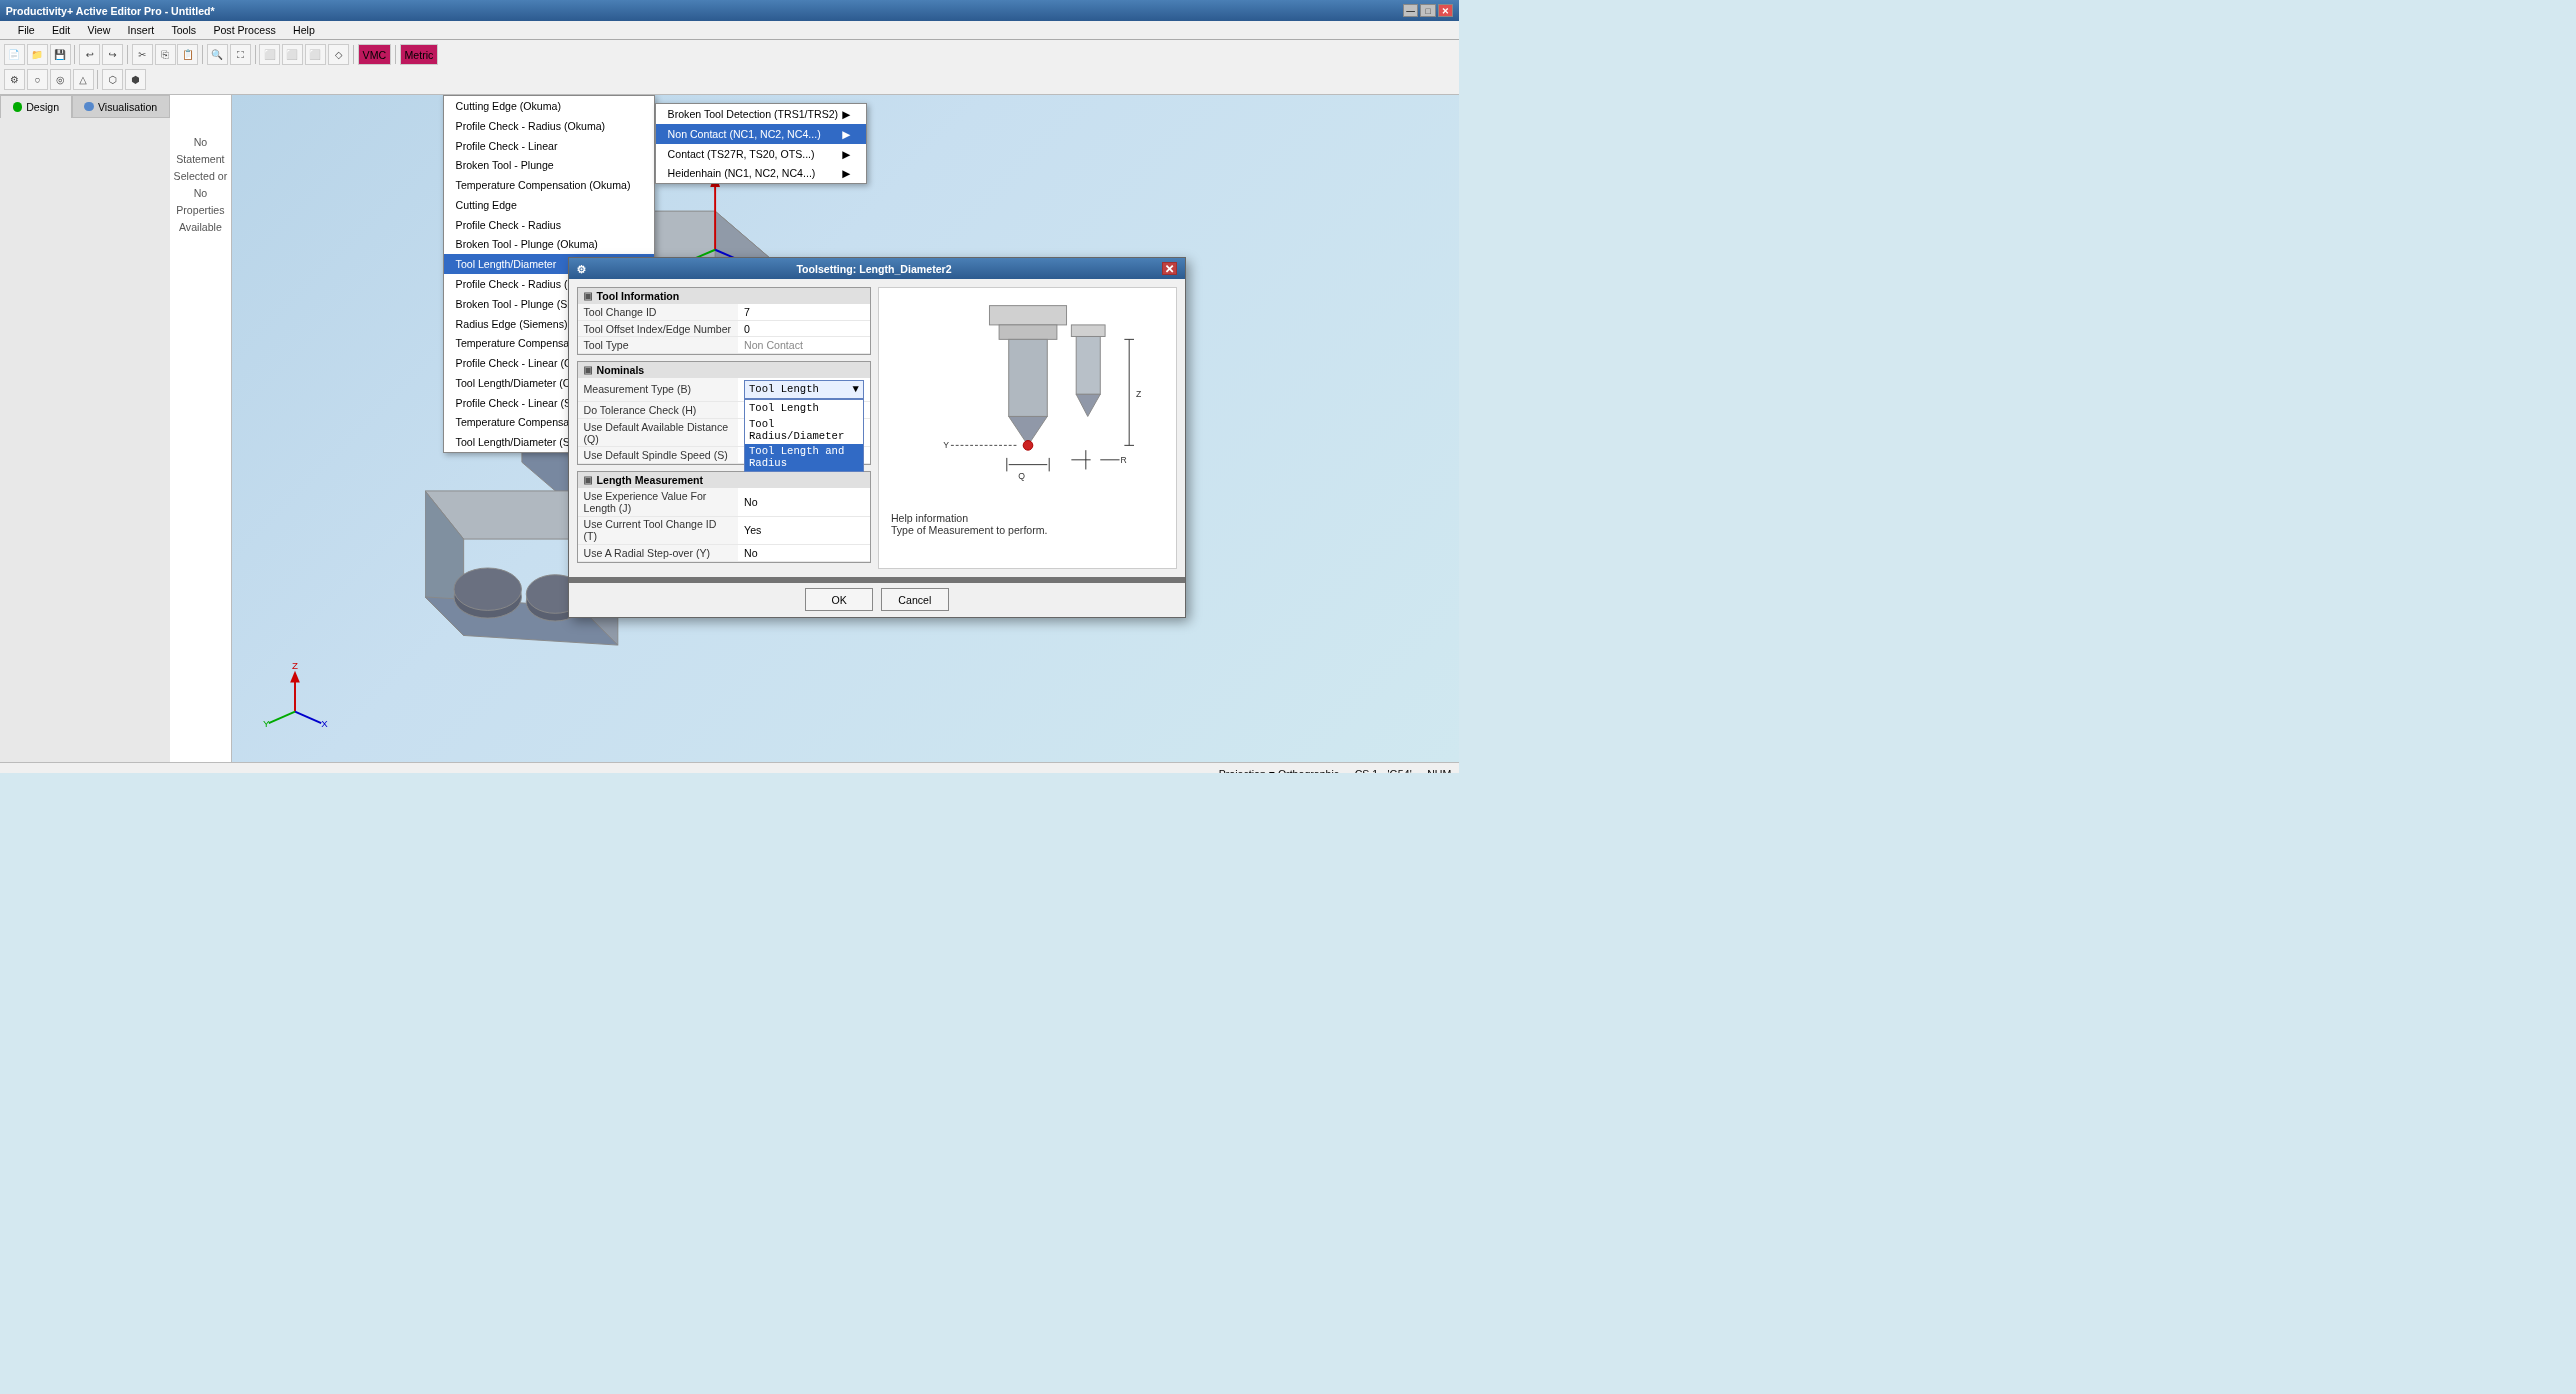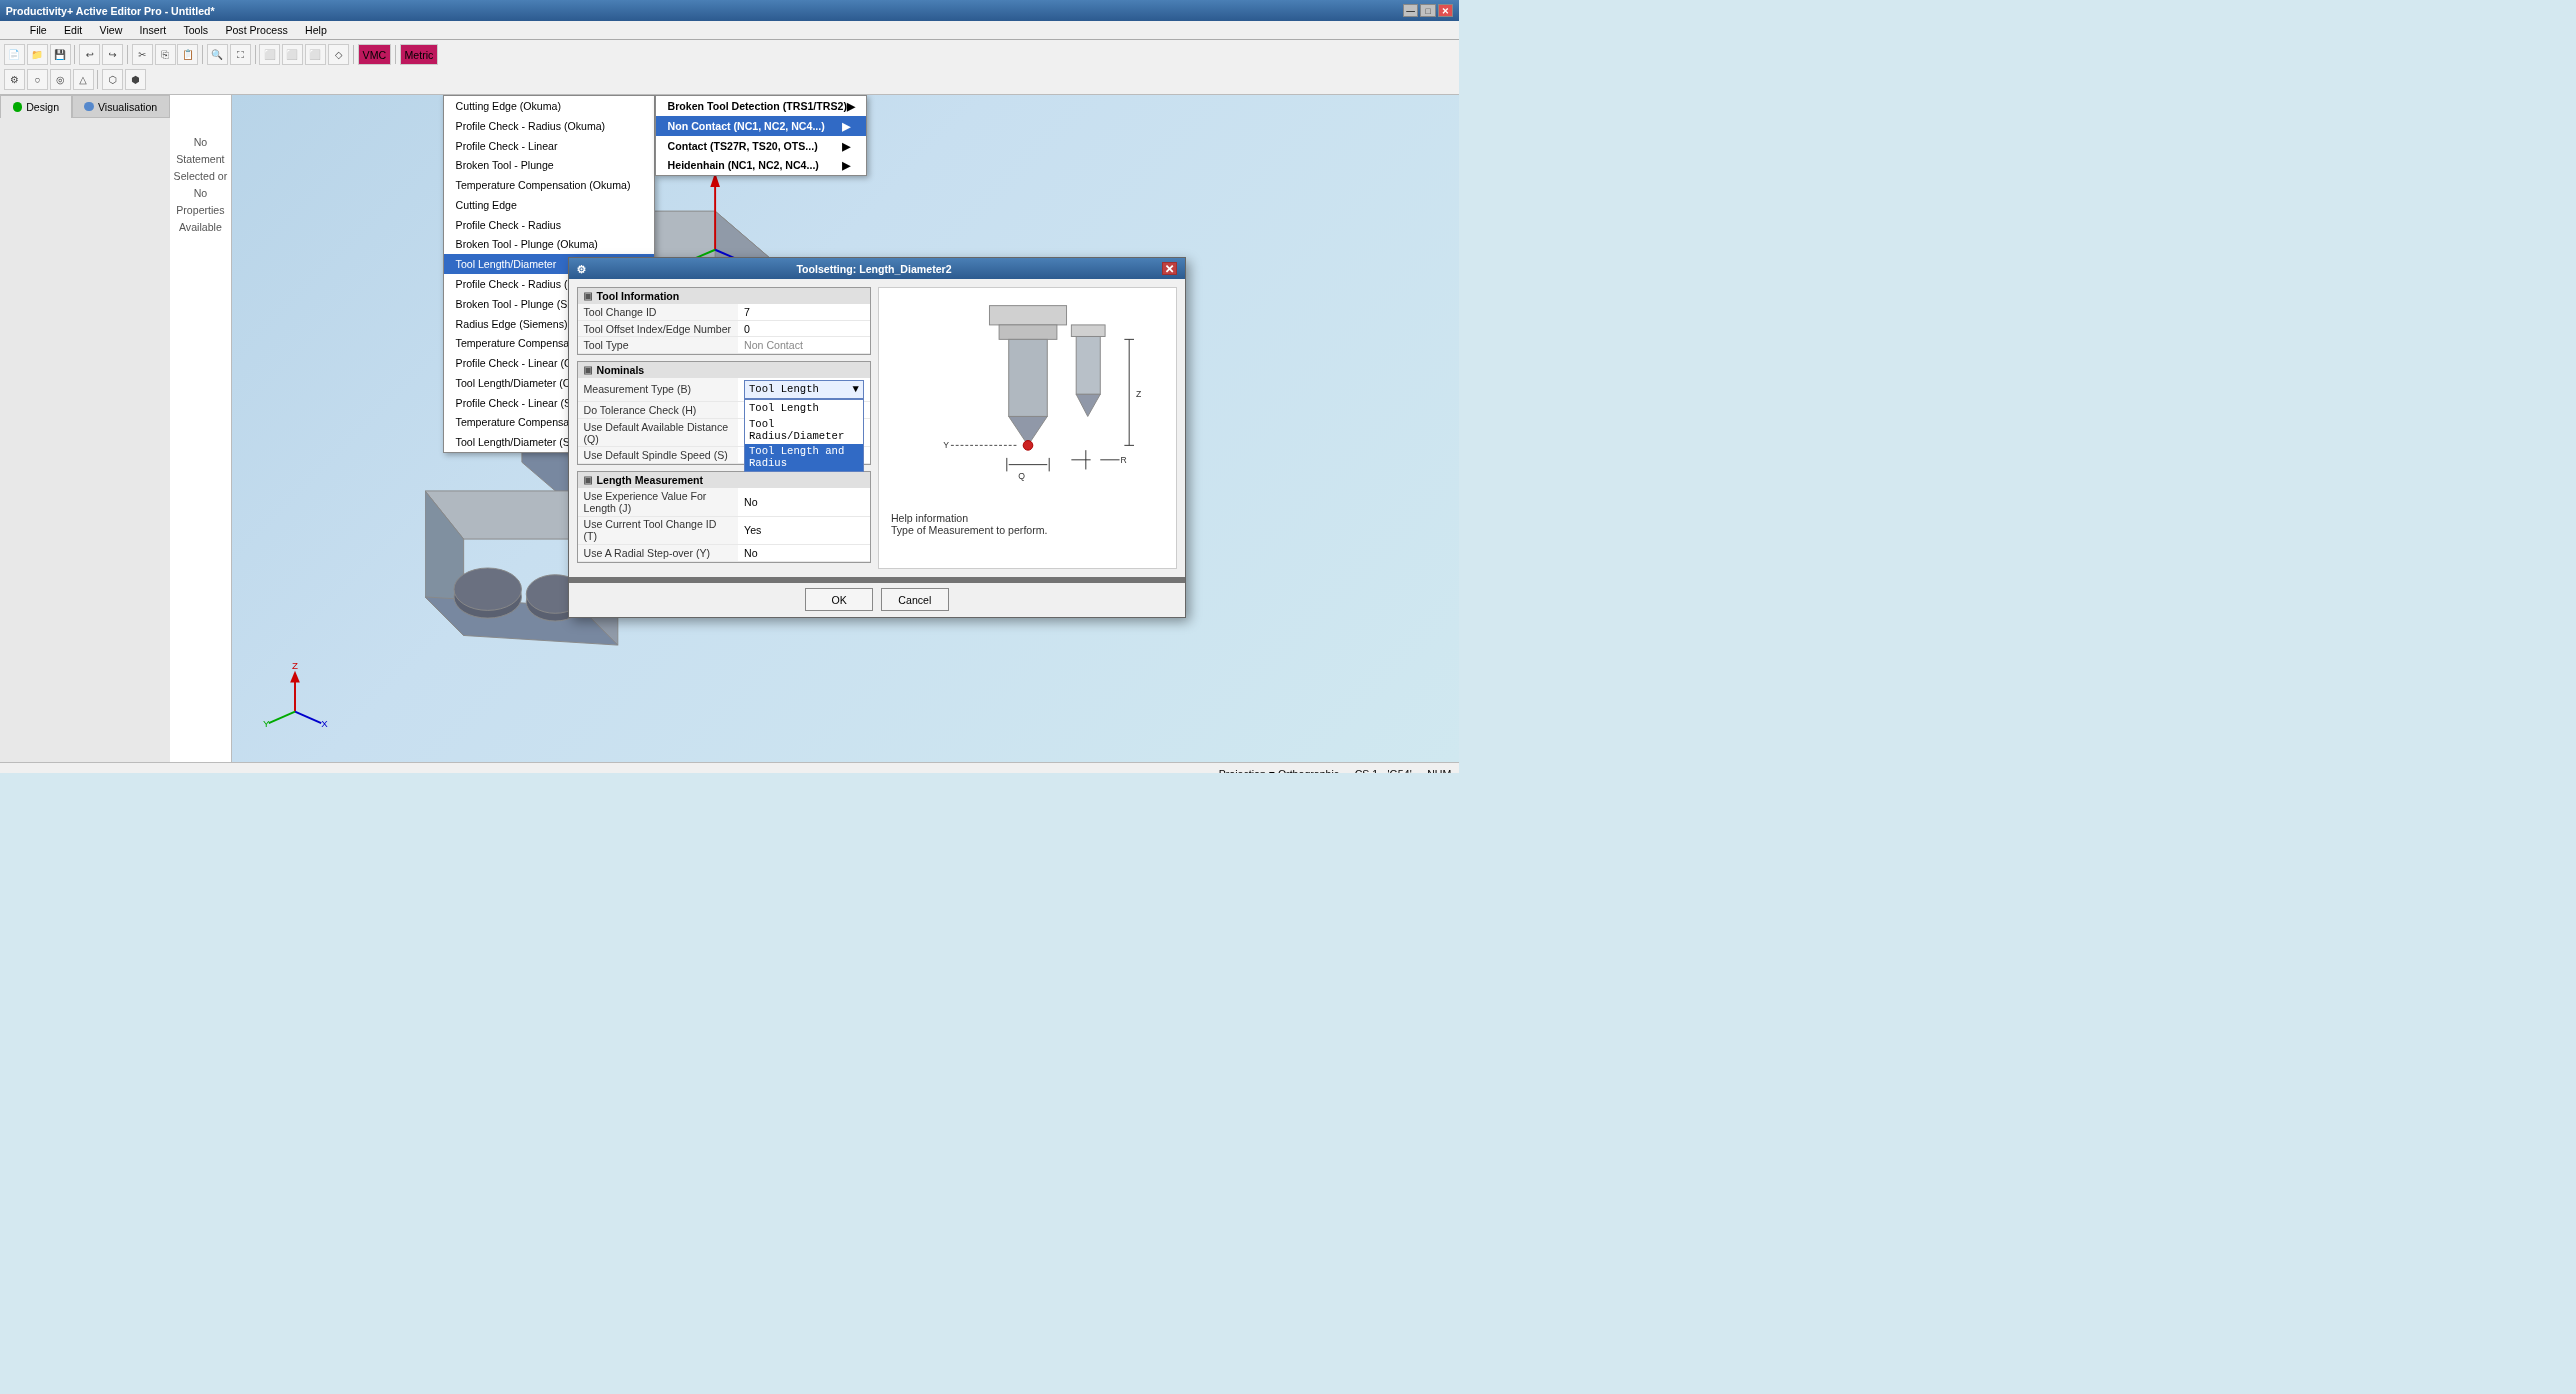--- a/index.html
+++ b/index.html
@@ -11,21 +11,21 @@
       display: flex; align-items: center; justify-content: space-between; padding: 0 5.8px;
       color: white; font-size: 10.6px; font-weight: bold;
     }
     .title-bar-controls { display: flex; gap: 1.9px; }
     .title-btn { width: 15.5px; height: 13.5px; background: #c0c0c0; border: 1px solid #888; font-size: 8.7px; display: flex; align-items: center; justify-content: center; cursor: pointer; color: #333; }
     .title-btn.close { background: #e05050; color: white; }
 
     
     .menu-bar {
       width: 100%; height: 19.3px; background: #f0f0f0; border-bottom: 1px solid #aaa;
-      display: flex; align-items: center; padding: 0 22px; gap: 1.9px;
+      display: flex; align-items: center; padding: 0 10px; gap: 1.9px;
     }
     .menu-item { padding: 1.9px 7.7px; font-size: 10.6px; cursor: pointer; }
 
     
     .toolbar-area {
       width: 100%; background: #f0f0f0; border-bottom: 1px solid #bbb; padding: 1.9px 3.9px;
     }
     .toolbar-row { display: flex; align-items: center; gap: 1.9px; height: 25px; }
     .tb-btn { width: 21px; height: 21px; background: #f5f5f5; border: 1px solid #ccc; display: flex; align-items: center; justify-content: center; cursor: pointer; font-size: 9.7px; color: #444; }
     .tb-sep { width: 1px; height: 19.3px; background: #bbb; margin: 0 1.9px; }
@@ -216,21 +216,21 @@
         <line x1="35" y1="50" x2="35" y2="15" stroke="#cc0000" stroke-width="2"></line>
         <polygon points="35,8 30,20 40,20" fill="#cc0000"></polygon>
         <text x="32" y="6" fill="#cc0000" font-size="10">Z</text>
         <line x1="35" y1="50" x2="62" y2="62" stroke="#0000cc" stroke-width="2"></line>
         <text x="62" y="66" fill="#0000cc" font-size="10">X</text>
         <line x1="35" y1="50" x2="8" y2="62" stroke="#00aa00" stroke-width="2"></line>
         <text x="2" y="66" fill="#00aa00" font-size="10">Y</text>
       </svg>
     </div>
 
-    <div class="submenu" style="position:absolute; top:0; left:423px; width:212px;font-weight:bold;">
+    <div class="submenu" style="position:absolute; top:8px; left:423px; width:212px;">
       <div class="submenu-item has-sub">
         <span>Broken Tool Detection (TRS1/TRS2)</span>
         <span>▶</span>
       </div>
       <div class="submenu-item highlighted has-sub">
         <span>Non Contact (NC1, NC2, NC4...)</span>
         <span>▶</span>
       </div>
       <div class="submenu-item has-sub">
         <span>Contact (TS27R, TS20, OTS...)</span>

